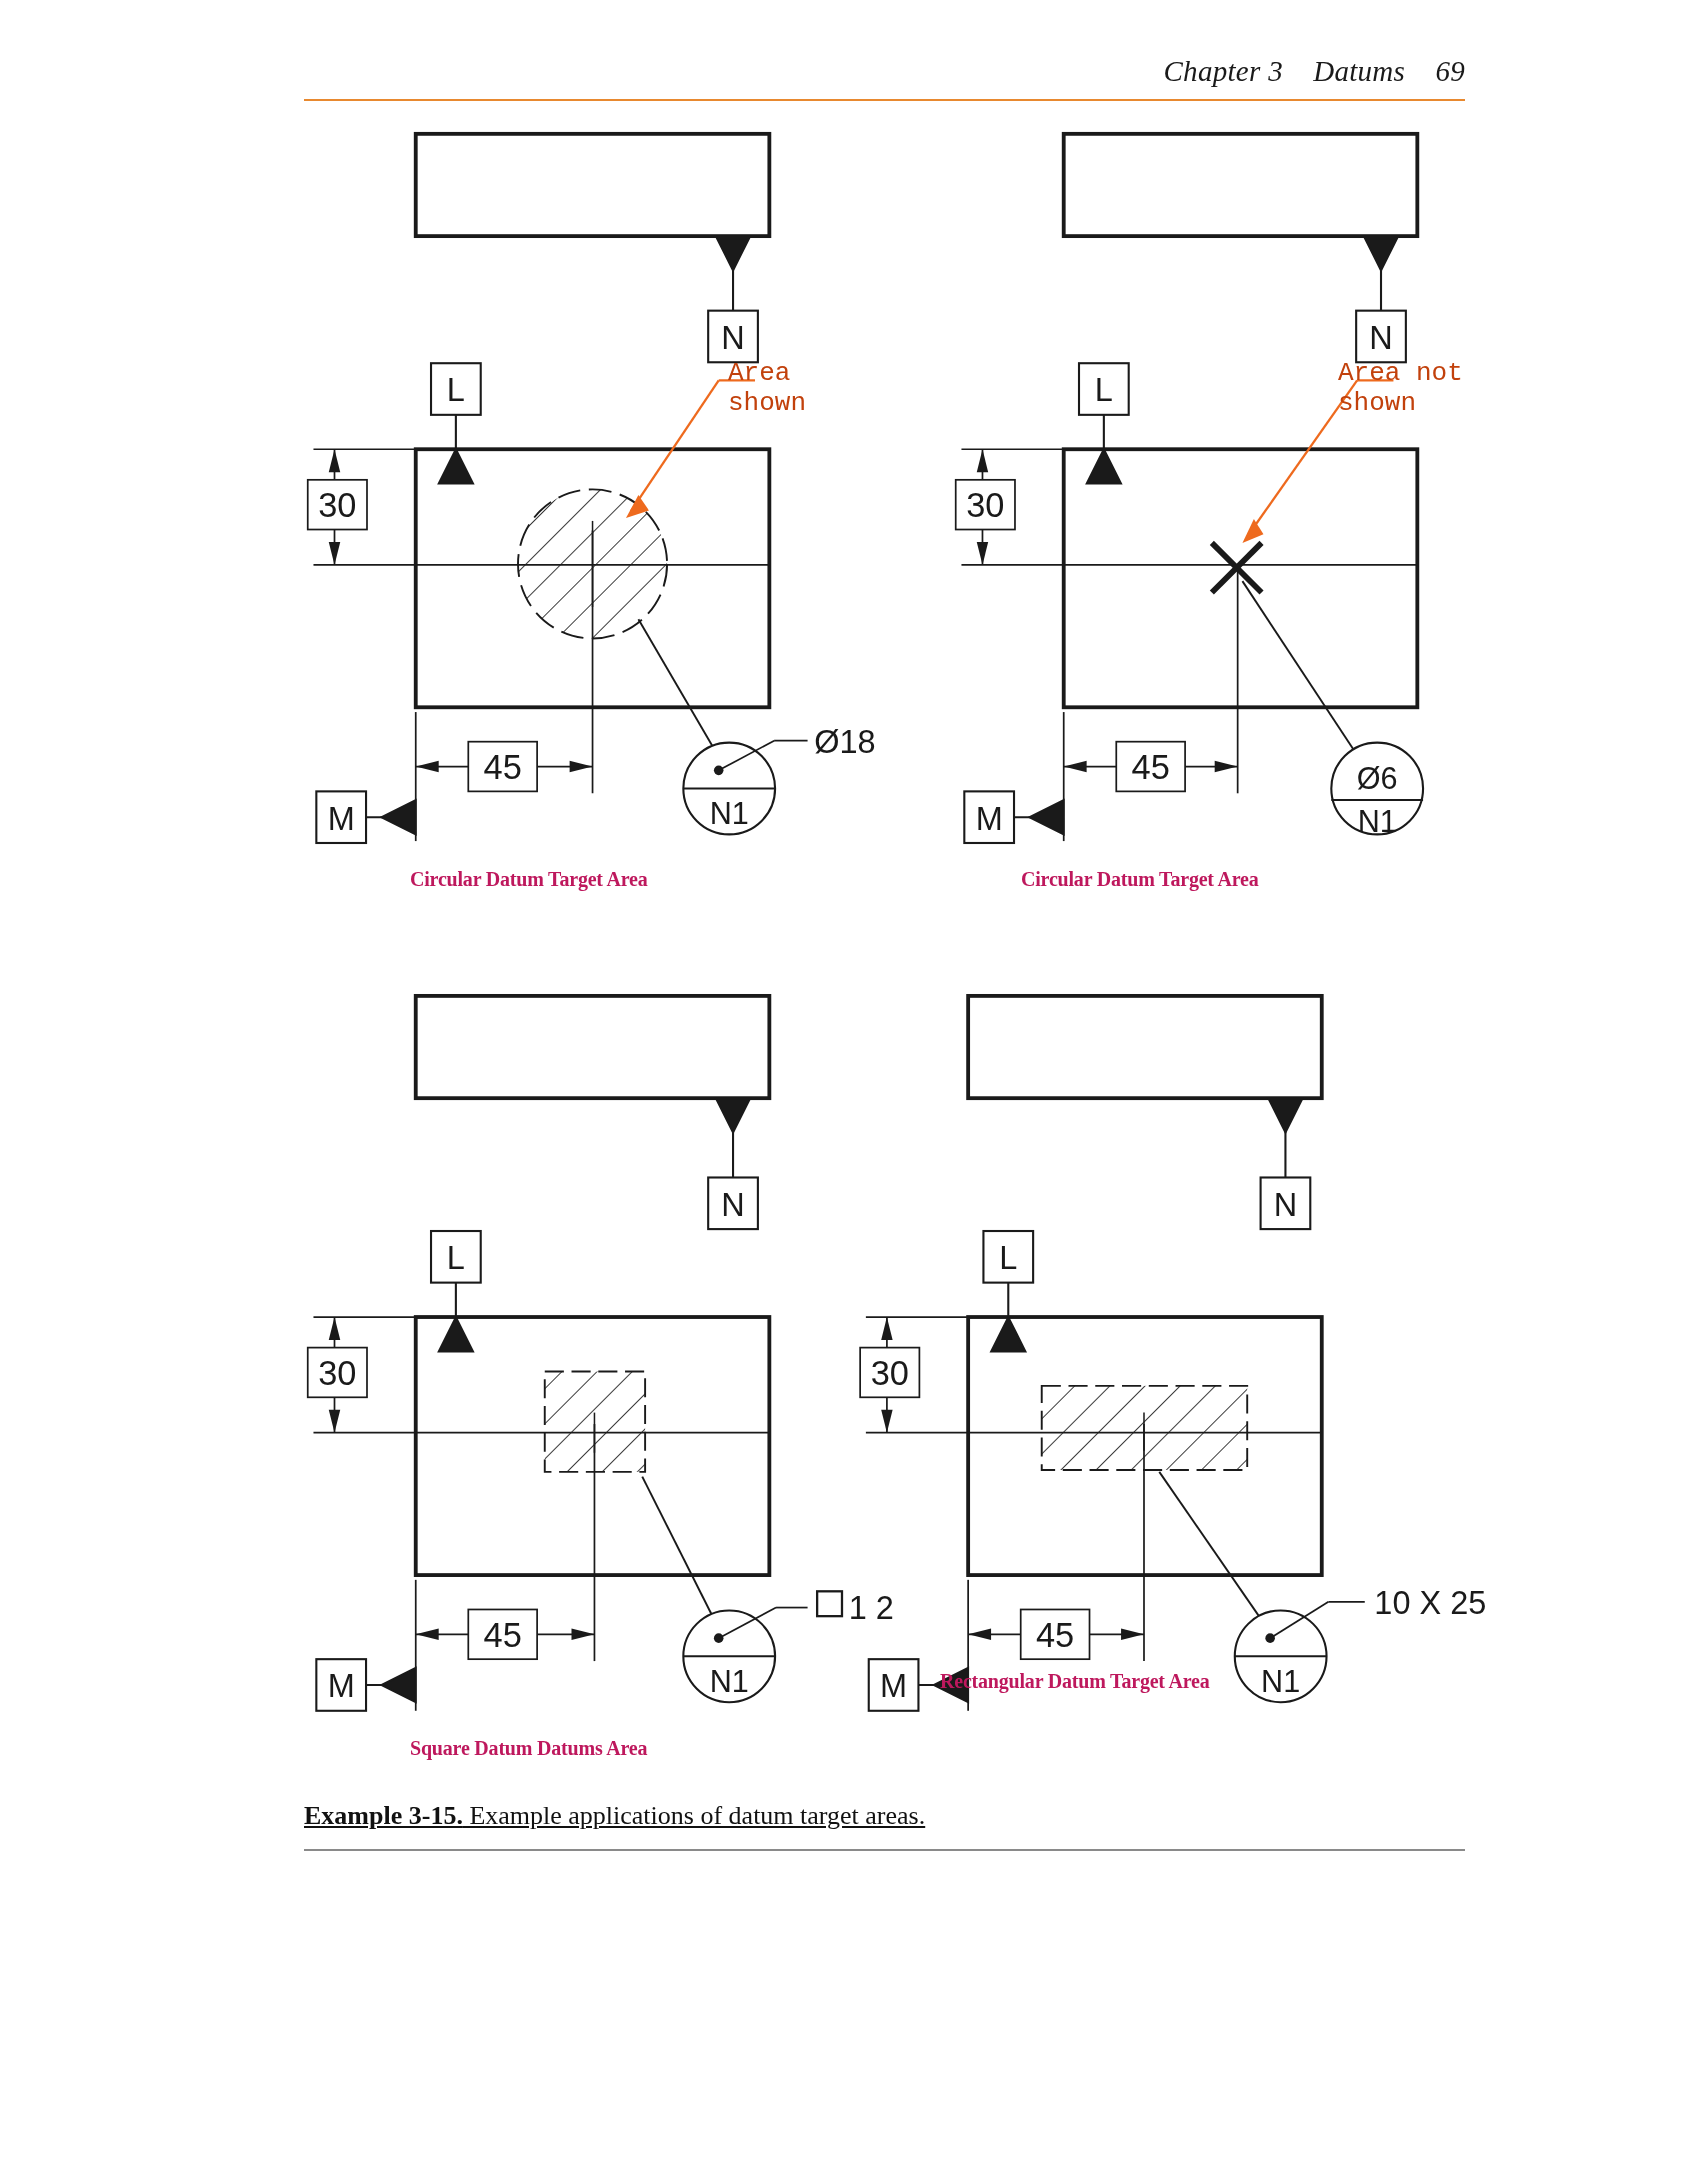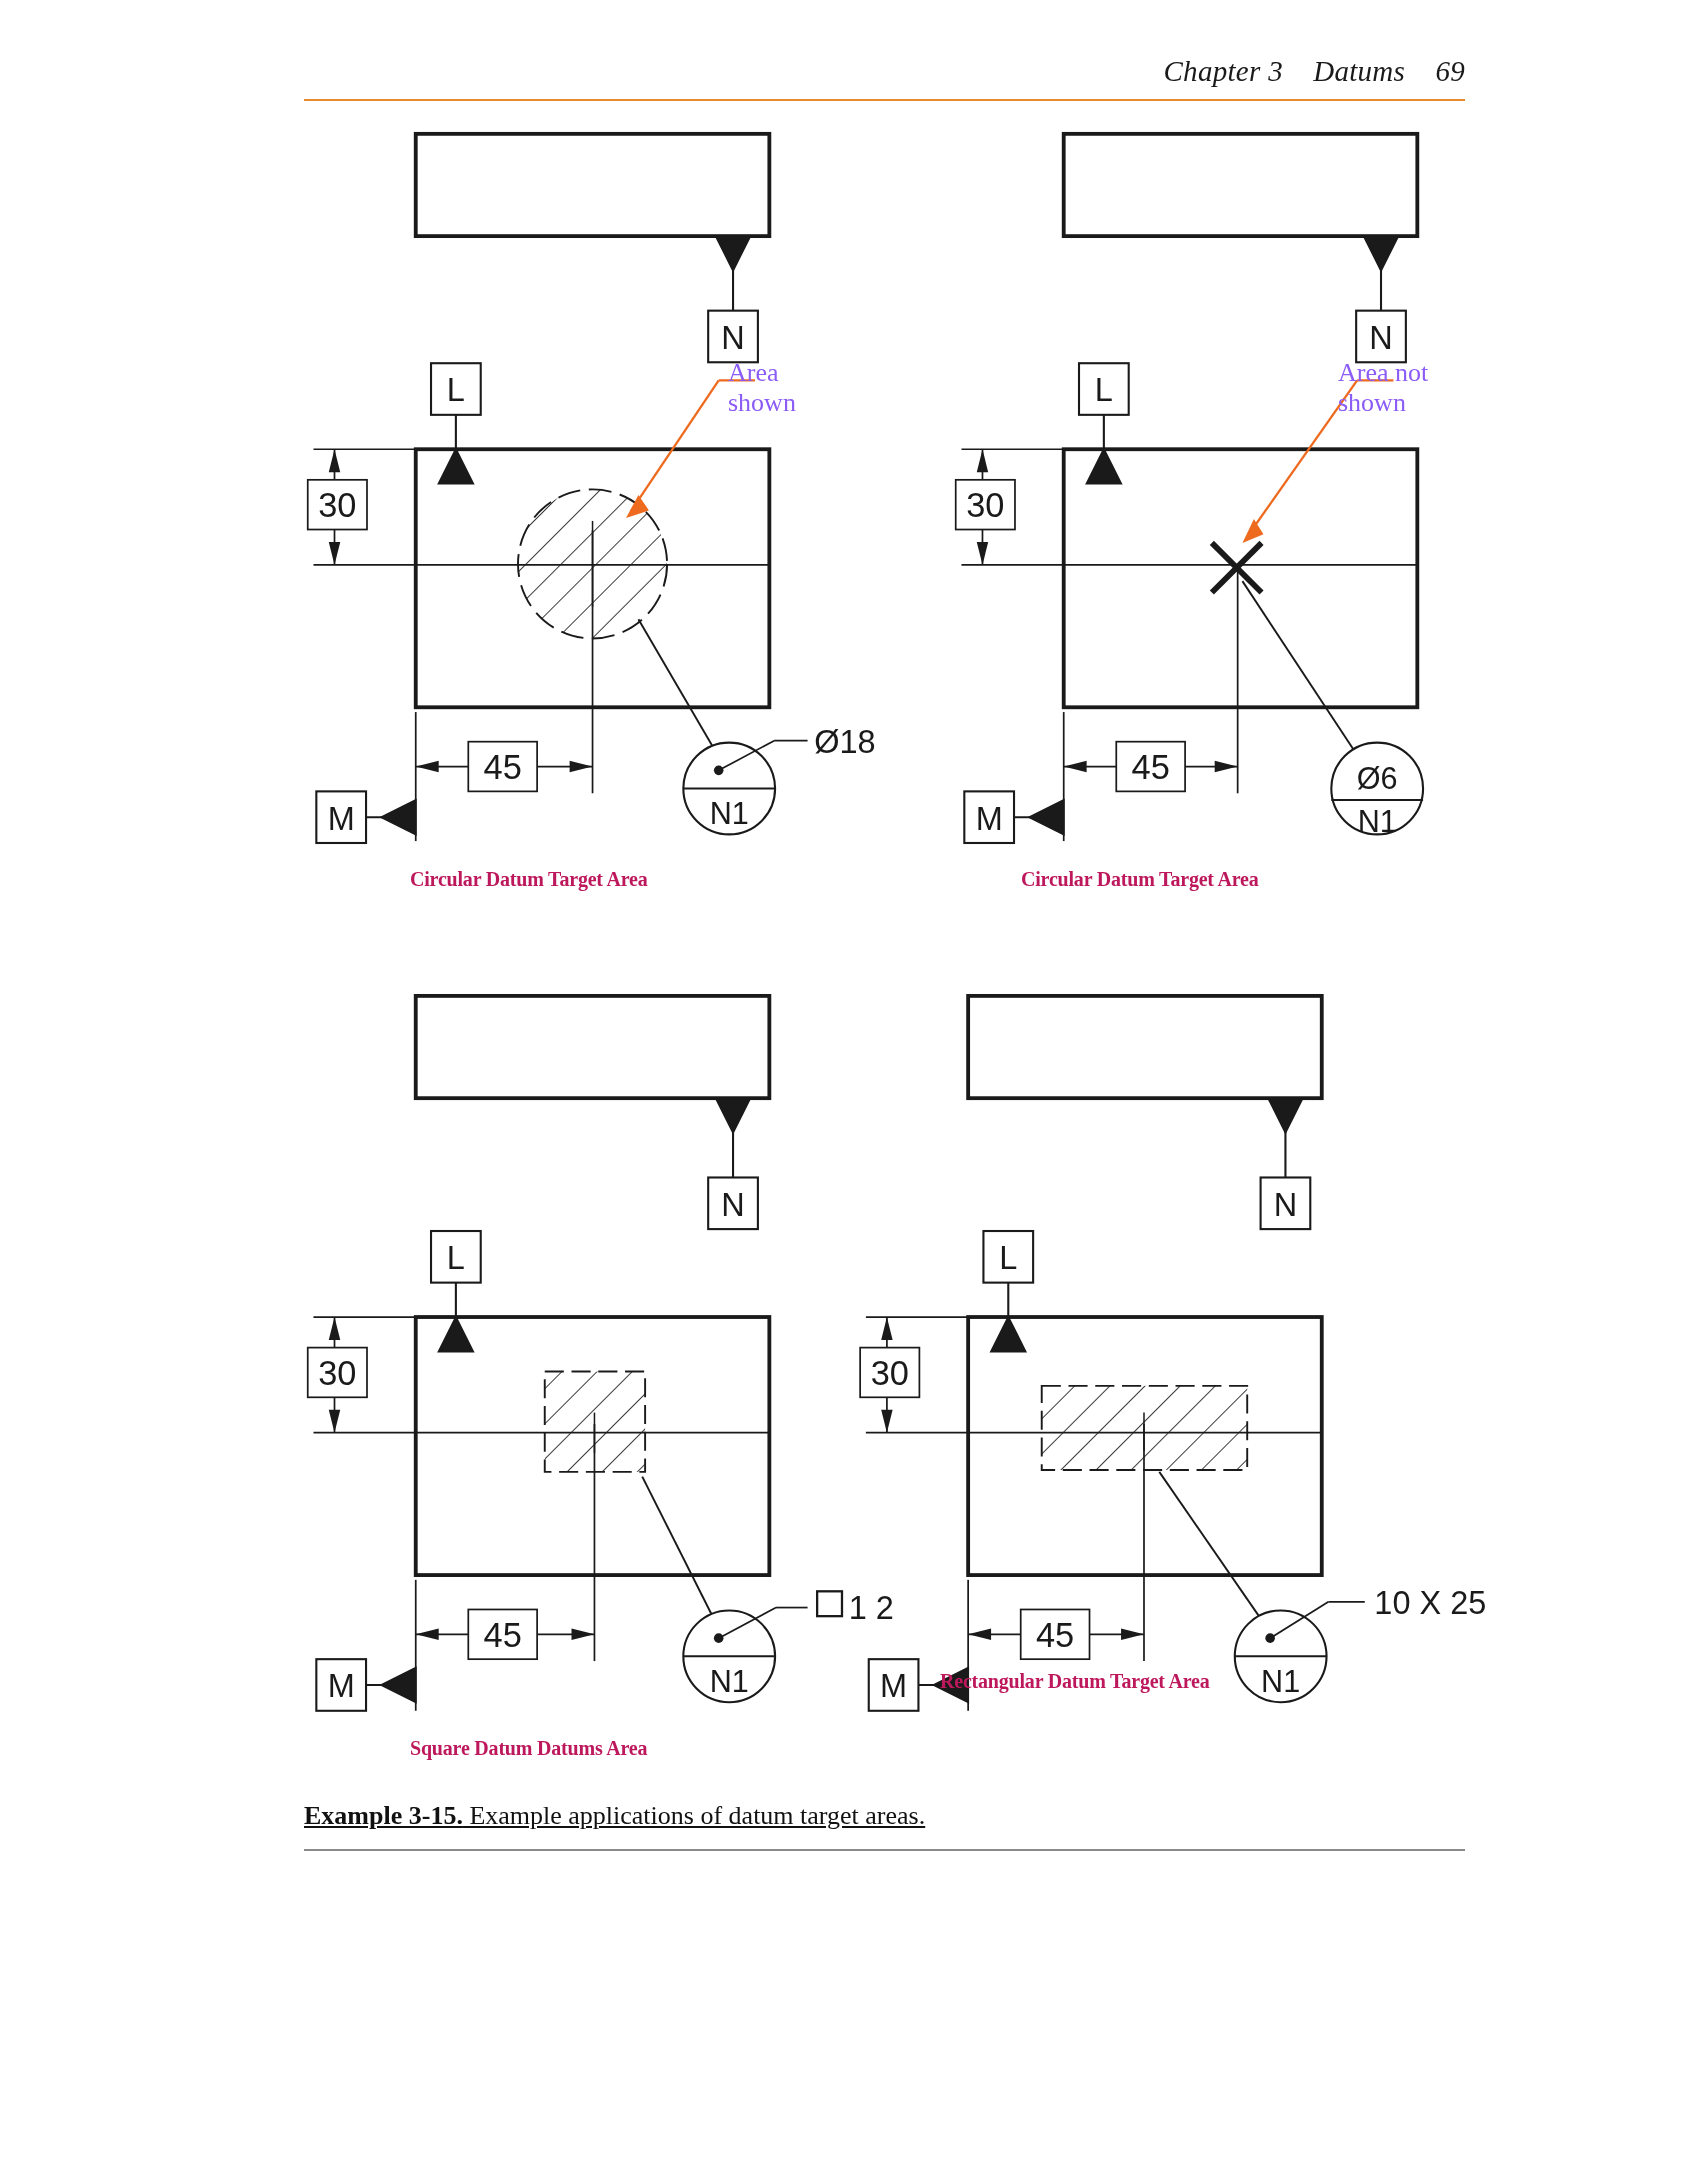--- a/index.html
+++ b/index.html
@@ -65,23 +65,23 @@
     margin-left: 32px;
   }
   #caption-tl { left: 378px; top: 868px; }
   #caption-tr { left: 989px; top: 868px; }
   #caption-bl { left: 378px; top: 1737px; }
   #caption-br { left: 908px; top: 1670px; }
 
   
   .annot {
     position: absolute;
-    font-family: Liberation Serif, serif;
+    font-family: Liberation Mono, monospace;
     font-size: 26px;
-    color: #8b5cf6;
+    color: #c2410c;
     line-height: 1.16;
     white-space: pre-line;
   }
   #annot-left { left: 728px; top: 358px; }
   #annot-right { left: 1338px; top: 358px; }
 
   
   #example-caption {
     position: absolute;
     left: 304px;

